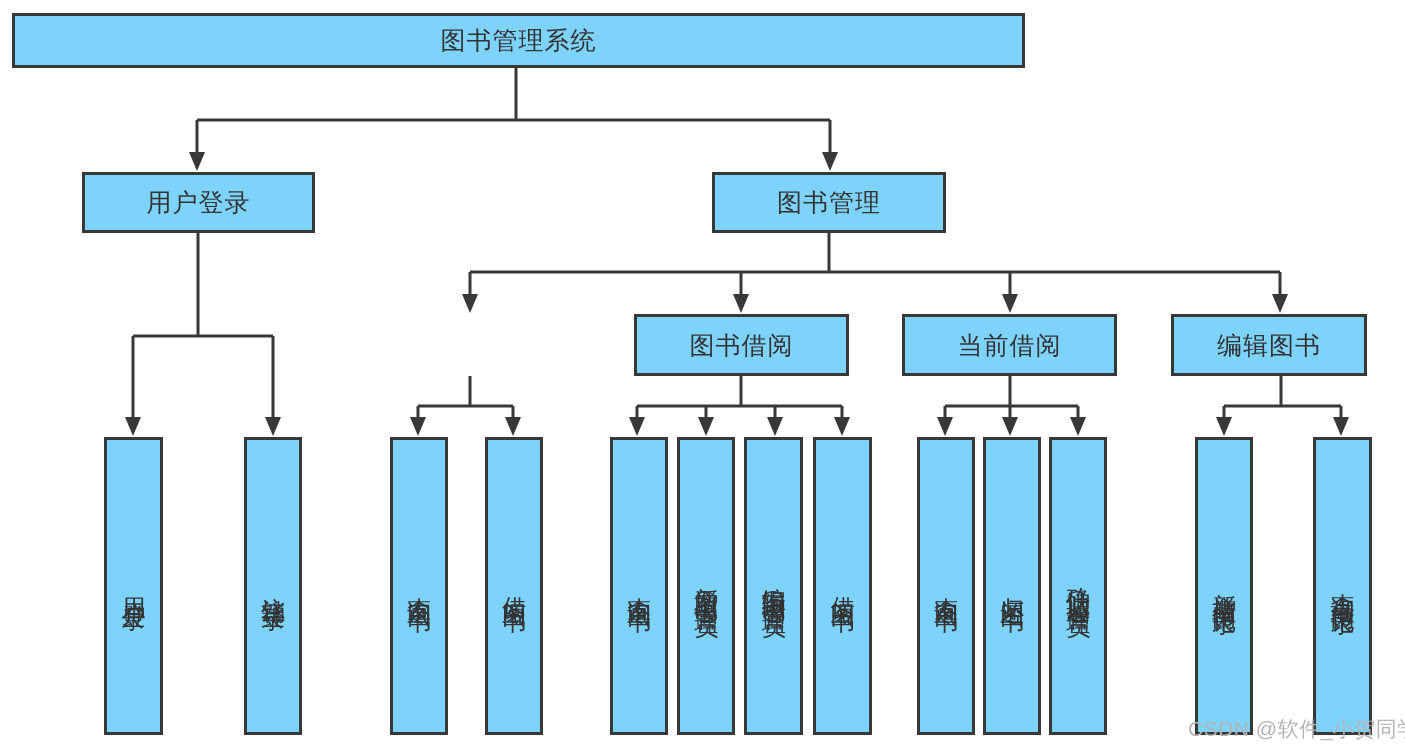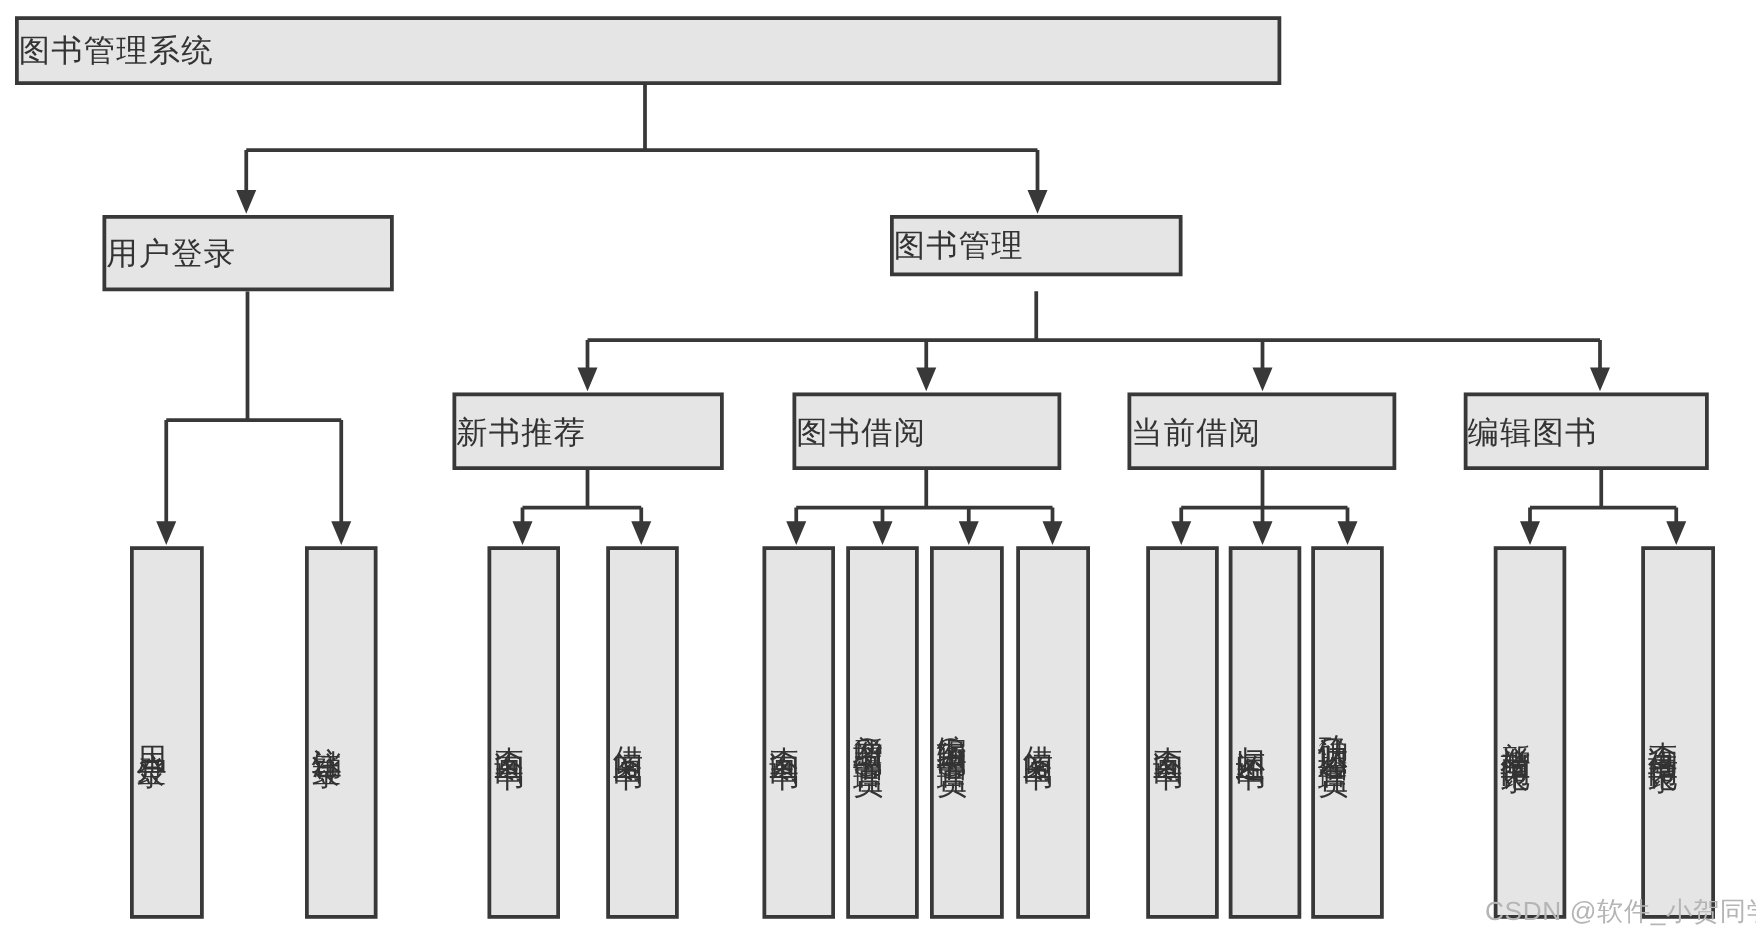--- a/index.html
+++ b/index.html
@@ -2,36 +2,36 @@
 <html style="--line: #383838; --text: #333333; --wm: #b5b5b5; --bg: #ffffff;"><head>
 <meta charset="utf-8">
 <style>
   html,body{margin:0;padding:0;background:#fff;}
   .canvas{
     position:relative;width:1405px;height:747px;background:var(--bg,#fff);
     overflow:hidden;font-family:"Liberation Sans","DejaVu Sans",sans-serif;
   }
   #connectors{position:absolute;left:0;top:0;}
   .box{
-    position:absolute;box-sizing:border-box;background:#e5e5e5;
+    position:absolute;box-sizing:border-box;background:#7dd3fc;
     border:3px solid var(--line,#383838);
-    display:flex;align-items:center;
+    display:flex;align-items:center;justify-content:center;
   }
   .hbox span{
     font-size:25px;color:var(--text,#333);letter-spacing:1px;white-space:nowrap;
   }
   .vbox span{
     writing-mode:vertical-rl;text-orientation:mixed;
     font-size:24px;letter-spacing:4px;line-height:1.1;
     color:var(--text,#333);
   }
   
   #n-root           {left:12px;  top:13px;  width:1013px;height:55px;}
   #n-user-login     {left:82px;  top:172px; width:233px; height:61px;}
-  #n-book-mgmt      {left:712px; top:172px; width:234px; height:49px;}
+  #n-book-mgmt      {left:712px; top:172px; width:234px; height:61px;}
   #n-new-book-rec   {left:362px; top:314px; width:217px; height:62px;}
   #n-book-borrow    {left:634px; top:314px; width:215px; height:62px;}
   #n-current-borrow {left:902px; top:314px; width:215px; height:62px;}
   #n-borrow-record  {left:1171px;top:314px; width:196px; height:62px;}
   
   .vbox{top:437px;height:298px;width:58px;}
   #v-user-login        {left:104px;width:59px;}
   #v-logout            {left:244px;}
   #v-query-book-a      {left:390px;}
   #v-borrow-book-a     {left:485px;}
@@ -63,23 +63,20 @@
     <span>图书管理系统</span>
   </div>
 
   <div class="box hbox" id="n-user-login">
     <span>用户登录</span>
   </div>
   <div class="box hbox" id="n-book-mgmt">
     <span>图书管理</span>
   </div>
 
-  <div class="box hbox" id="n-new-book-rec">
-    <span>新书推荐</span>
-  </div>
   <div class="box hbox" id="n-current-borrow">
     <span>当前借阅</span>
   </div>
   <div class="box hbox" id="n-book-borrow">
     <span>图书借阅</span>
   </div>
   <div class="box hbox" id="n-borrow-record">
     <span>编辑图书</span>
   </div>
 

